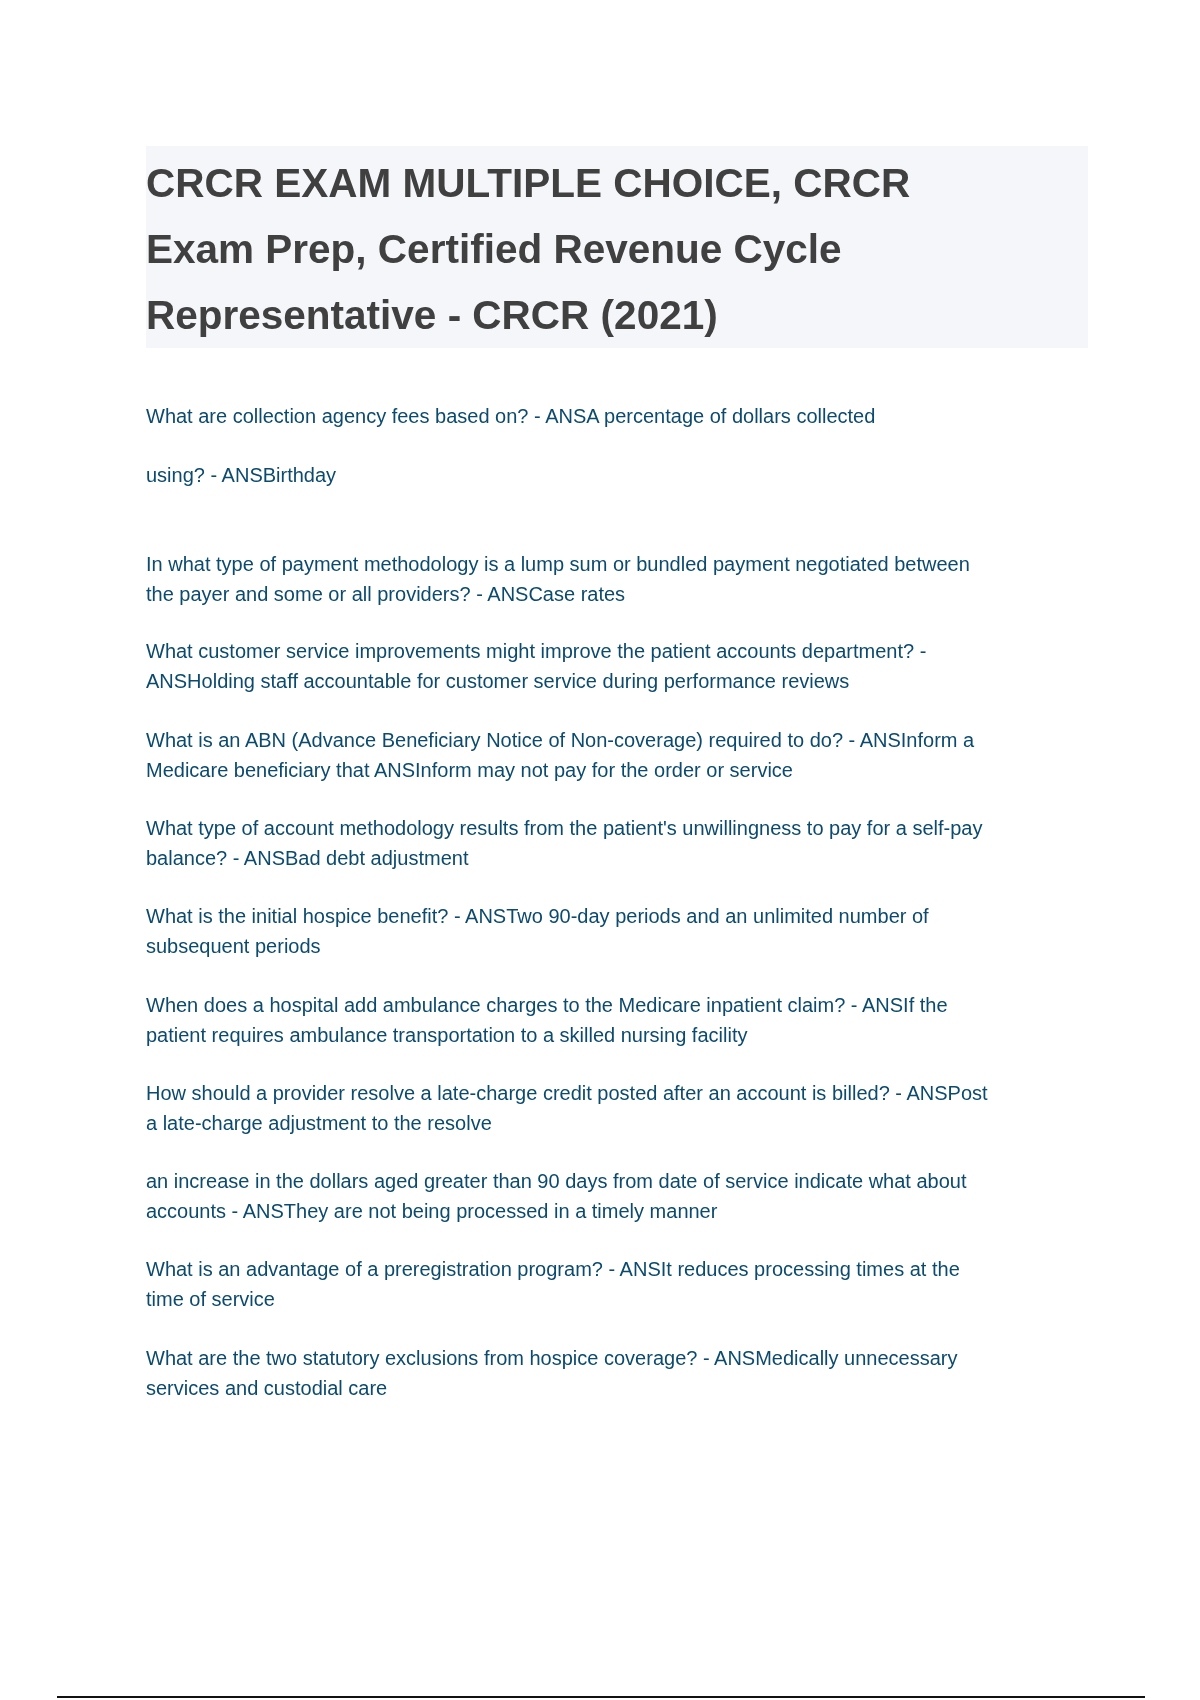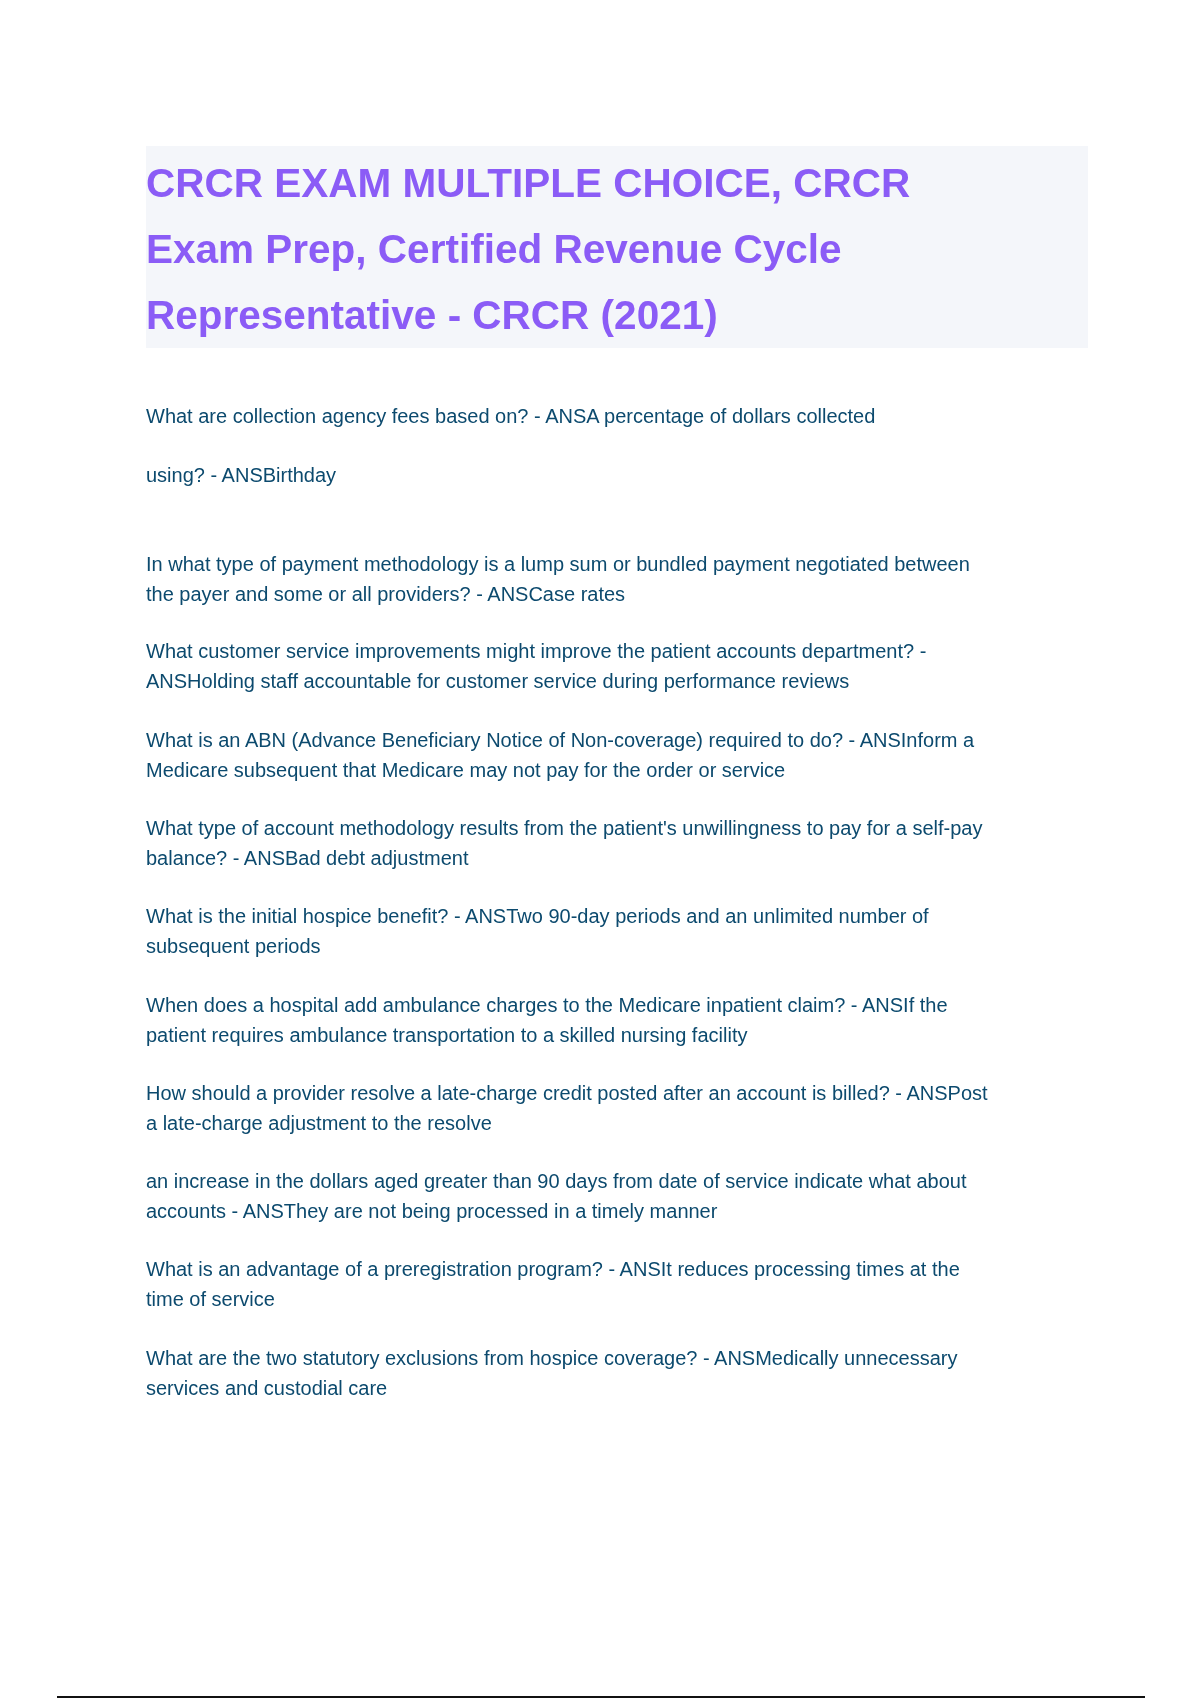--- a/index.html
+++ b/index.html
@@ -29,21 +29,21 @@
       height: 202px;
       background: #f4f6fa;
     }
     .title {
       margin: 0;
       padding: 0;
       font-family: "Liberation Sans", sans-serif;
       font-weight: bold;
       font-size: 40.5px;
       line-height: 66px;
-      color: #8b5cf6;
+      color: #404040;
       letter-spacing: 0px;
       position: absolute;
       left: 0;
       top: 4px;
       width: 942px;
       white-space: nowrap;
     }
     .title .tline { display: block; }
     .qa-list {
       position: absolute;
@@ -100,21 +100,21 @@
       <span class="qline">the payer and some or all providers? - ANSCase rates</span>
     </p>
 
     <p class="qa" style="top:637px">
       <span class="qline">What customer service improvements might improve the patient accounts department? -</span>
       <span class="qline">ANSHolding staff accountable for customer service during performance reviews</span>
     </p>
 
     <p class="qa" style="top:726px">
       <span class="qline">What is an ABN (Advance Beneficiary Notice of Non-coverage) required to do? - ANSInform a</span>
-      <span class="qline">Medicare subsequent that Medicare may not pay for the order or service</span>
+      <span class="qline">Medicare beneficiary that ANSInform may not pay for the order or service</span>
     </p>
 
     <p class="qa" style="top:814px">
       <span class="qline">What type of account methodology results from the patient's unwillingness to pay for a self-pay</span>
       <span class="qline">balance? - ANSBad debt adjustment</span>
     </p>
 
     <p class="qa" style="top:902px">
       <span class="qline">What is the initial hospice benefit? - ANSTwo 90-day periods and an unlimited number of</span>
       <span class="qline">subsequent periods</span>

